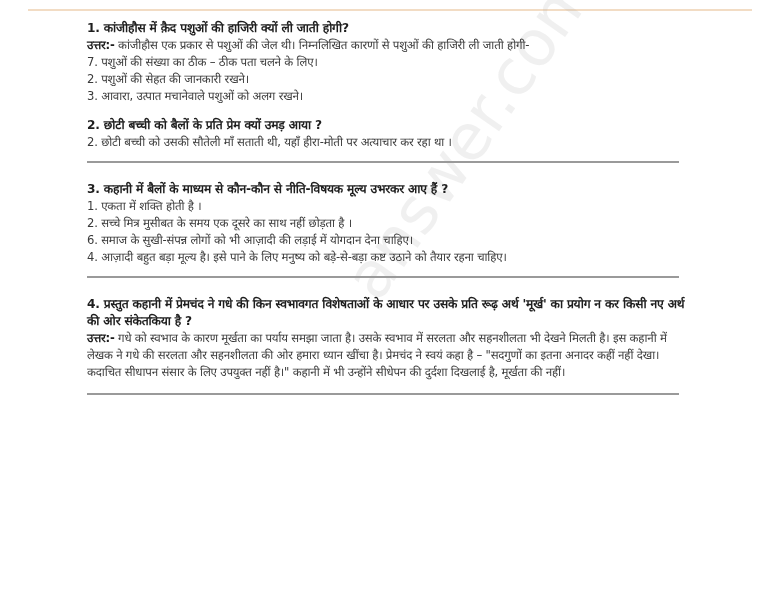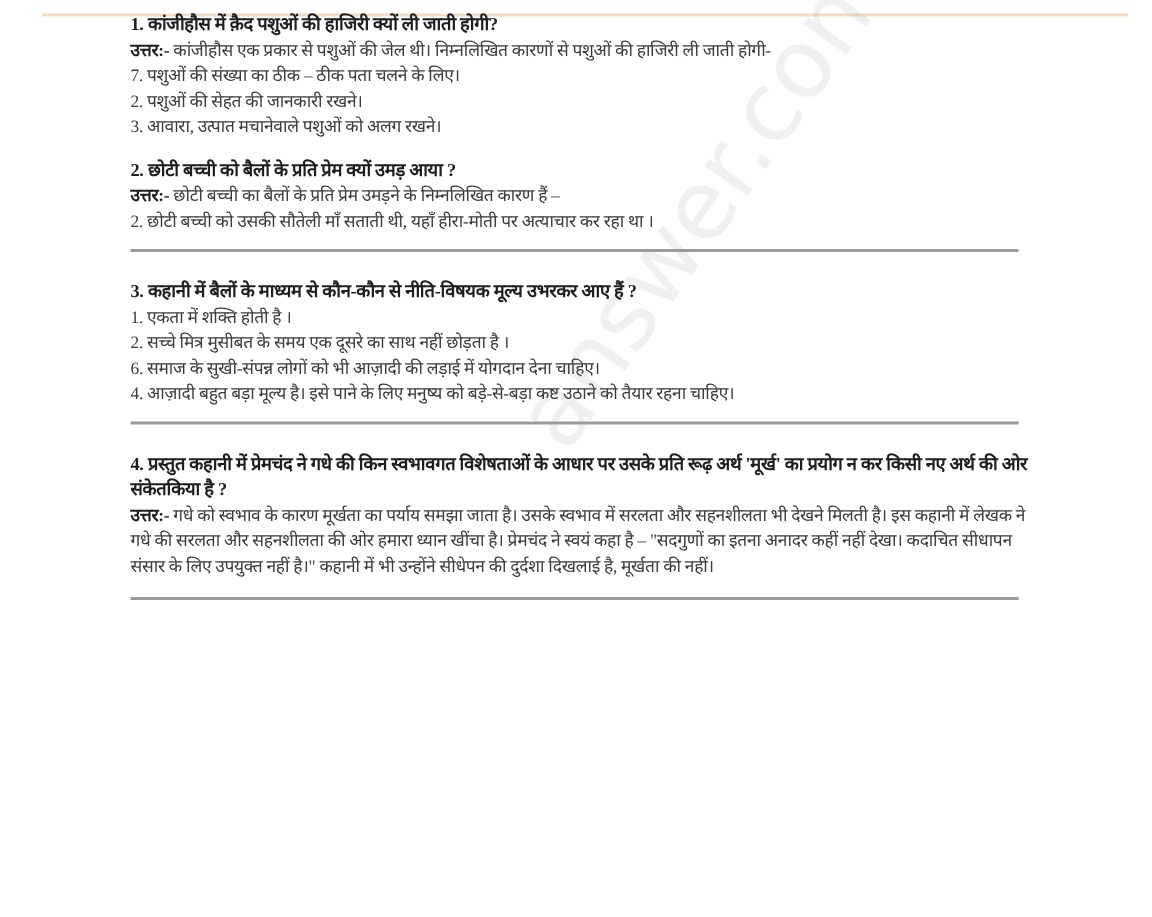--- a/index.html
+++ b/index.html
@@ -8,21 +8,21 @@
     background: #ffffff;
     font-family: "DejaVu Sans", "Liberation Sans", sans-serif;
     color: #2a2a2a;
     position: relative;
   }
   .top-rule {
     position: absolute; left: 28px; top: 9px; width: 724px; height: 2px;
     background: #f2dcc4;
   }
   .page {
-    position: absolute; left: 87px; top: 8px; width: 600px; font-family: Liberation Serif, serif;
+    position: absolute; left: 87px; top: 20px; width: 600px;
   }
   .qa { margin: 0; }
   .q {
     font-weight: bold; font-size: 12.2px; line-height: 17px; color: #1e1e1e;
     letter-spacing: -0.2px;
   }
   .a, .pt {
     font-size: 11.6px; line-height: 17px; color: #3a3a3a;
     letter-spacing: -0.2px;
   }
@@ -49,21 +49,20 @@
   <div class="qa" style="margin-top:0;">
     <div class="q">1. कांजीहौस में क़ैद पशुओं की हाजिरी क्यों ली जाती होगी?</div>
     <div class="a"><span class="lbl">उत्तर:-</span><span> कांजीहौस एक प्रकार से पशुओं की जेल थी। निम्नलिखित कारणों से पशुओं की हाजिरी ली जाती होगी-</span></div>
     <div class="pt">7. पशुओं की संख्या का ठीक – ठीक पता चलने के लिए।</div>
     <div class="pt">2. पशुओं की सेहत की जानकारी रखने।</div>
     <div class="pt">3. आवारा, उत्पात मचानेवाले पशुओं को अलग रखने।</div>
   </div>
 
   <div class="qa" style="margin-top:12px;">
     <div class="q">2. छोटी बच्ची को बैलों के प्रति प्रेम क्यों उमड़ आया ?</div>
-    <div class="a"><span class="lbl">उत्तर:-</span><span> छोटी बच्ची का बैलों के प्रति प्रेम उमड़ने के निम्नलिखित कारण हैं –</span></div>
     <div class="pt">2. छोटी बच्ची को उसकी सौतेली माँ सताती थी, यहाँ हीरा-मोती पर अत्याचार कर रहा था ।</div>
   </div>
   <div class="divider" style="margin-top:10px;"></div>
 
   <div class="qa" style="margin-top:18px;">
     <div class="q">3. कहानी में बैलों के माध्यम से कौन-कौन से नीति-विषयक मूल्य उभरकर आए हैं ?</div>
     <div class="pt">1. एकता में शक्ति होती है ।</div>
     <div class="pt">2. सच्चे मित्र मुसीबत के समय एक दूसरे का साथ नहीं छोड़ता है ।</div>
     <div class="pt">6. समाज के सुखी-संपन्न लोगों को भी आज़ादी की लड़ाई में योगदान देना चाहिए।</div>
     <div class="pt">4. आज़ादी बहुत बड़ा मूल्य है। इसे पाने के लिए मनुष्य को बड़े-से-बड़ा कष्ट उठाने को तैयार रहना चाहिए।</div>

